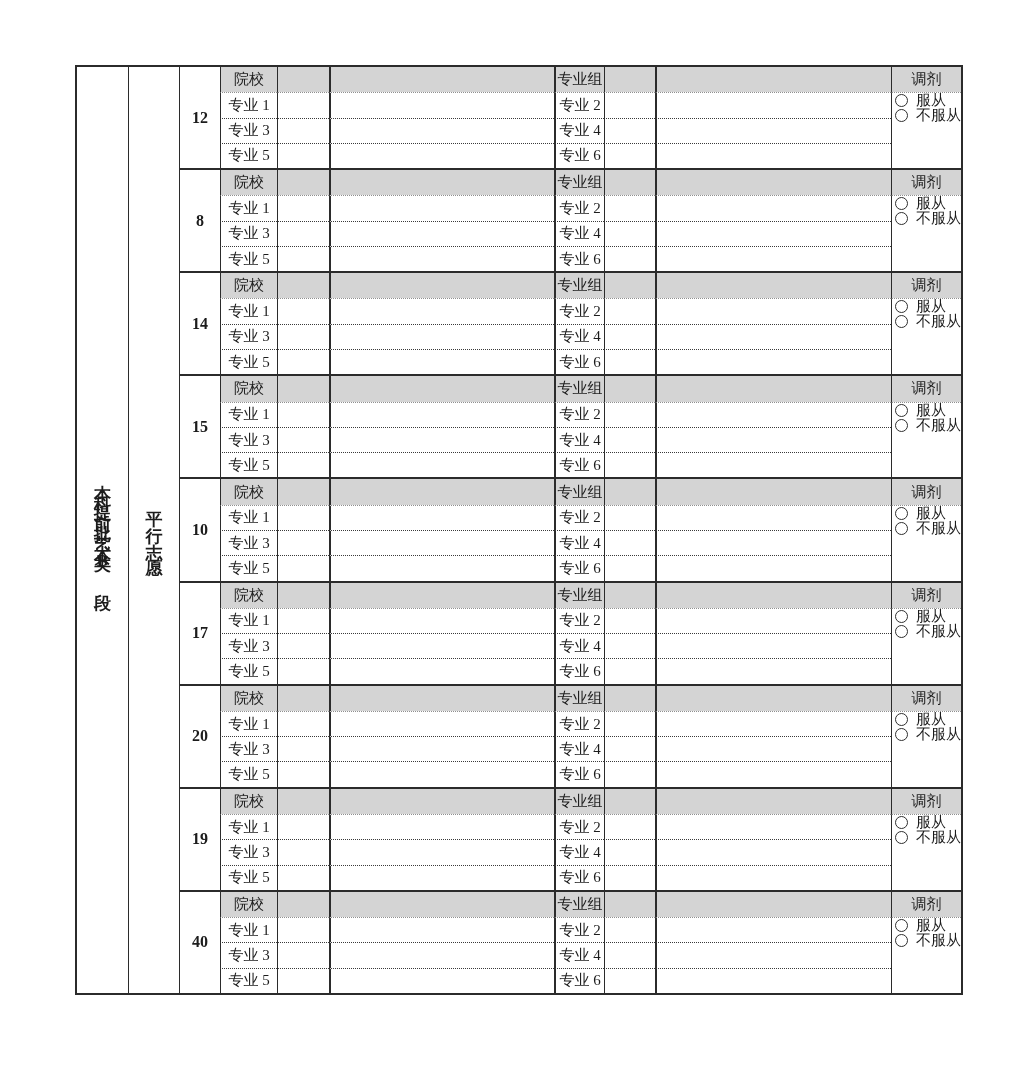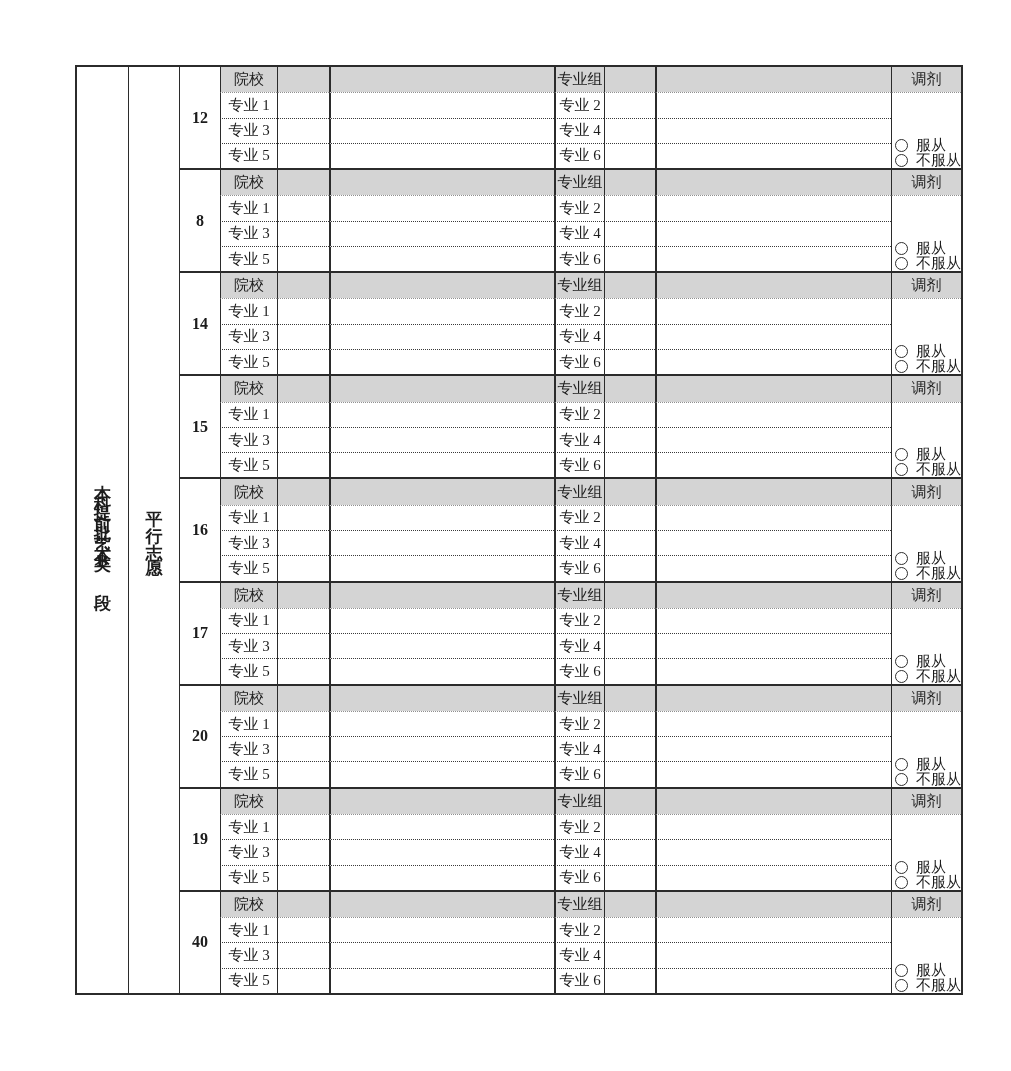--- a/index.html
+++ b/index.html
@@ -72,21 +72,21 @@
 
   .num {
     grid-column:1; grid-row:1/5;
     font-weight:bold; font-size:16px;
   }
 
   .tjbody {
     grid-column:8; grid-row:2/5;
     flex-direction:column;
     align-items:flex-start;
-    justify-content:flex-end;
+    justify-content:flex-start;
     padding-left:3px;
   }
   .radio-row { display:flex; align-items:center; gap:8px; font-size:15px; }
   .radio {
     width:11px; height:11px; flex:none;
     border:1px solid #2f2f2f; border-radius:50%;
     background:#ffffff; display:inline-block;
   }
 </style>
 </head>
@@ -274,21 +274,21 @@
 
     <div class="cell bl  sep-dark c2 rw4">专业 5</div>
     <div class="cell bl  sep-dark c3 rw4"></div>
     <div class="cell bl2 sep-dark c4 rw4"></div>
     <div class="cell bl2 sep-dark c5 rw4">专业 6</div>
     <div class="cell bl  sep-dark c6 rw4"></div>
     <div class="cell bl2 sep-dark c7 rw4"></div>
   </div>
 
   <div class="block">
-    <div class="cell num">16</div>
+    <div class="cell num">10</div>
 
     <div class="cell hdr bl  c2 rw1">院校</div>
     <div class="cell hdr bl  c3 rw1"></div>
     <div class="cell hdr bl2 c4 rw1"></div>
     <div class="cell hdr bl2 c5 rw1">专业组</div>
     <div class="cell hdr bl  c6 rw1"></div>
     <div class="cell hdr bl2 c7 rw1"></div>
     <div class="cell hdr bl  c8 rw1">调剂</div>
 
     <div class="cell bl  sep-light c2 rw2">专业 1</div>

